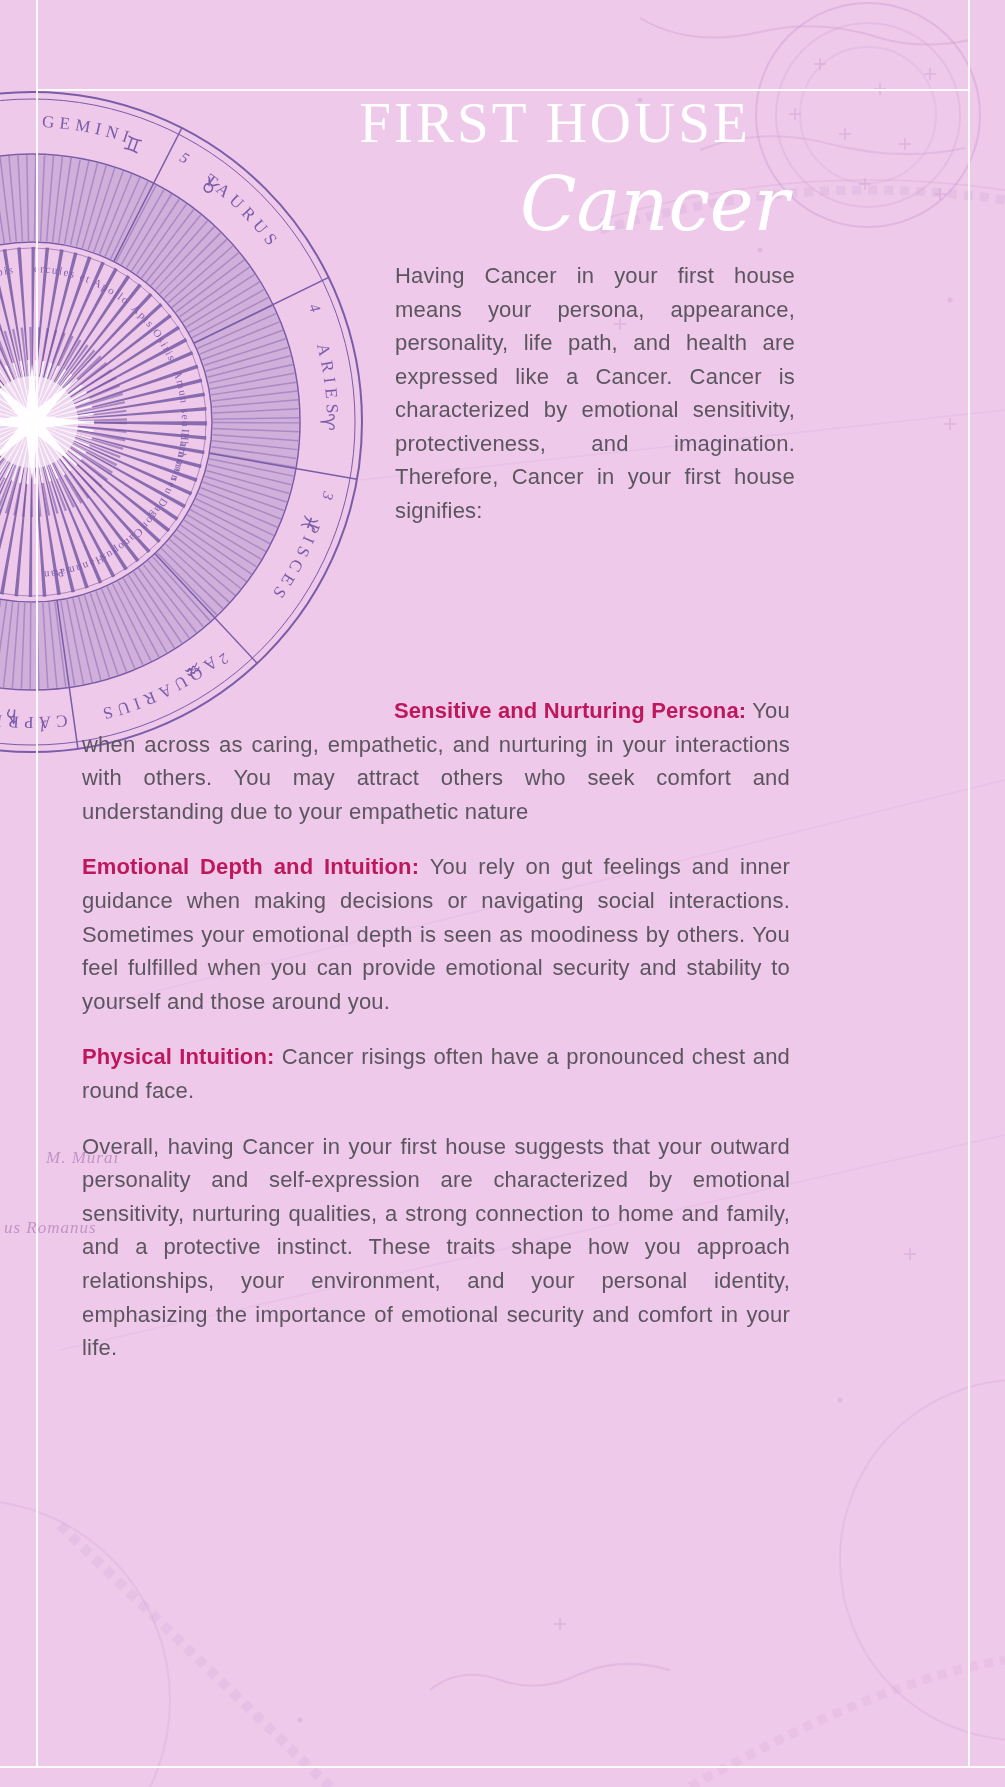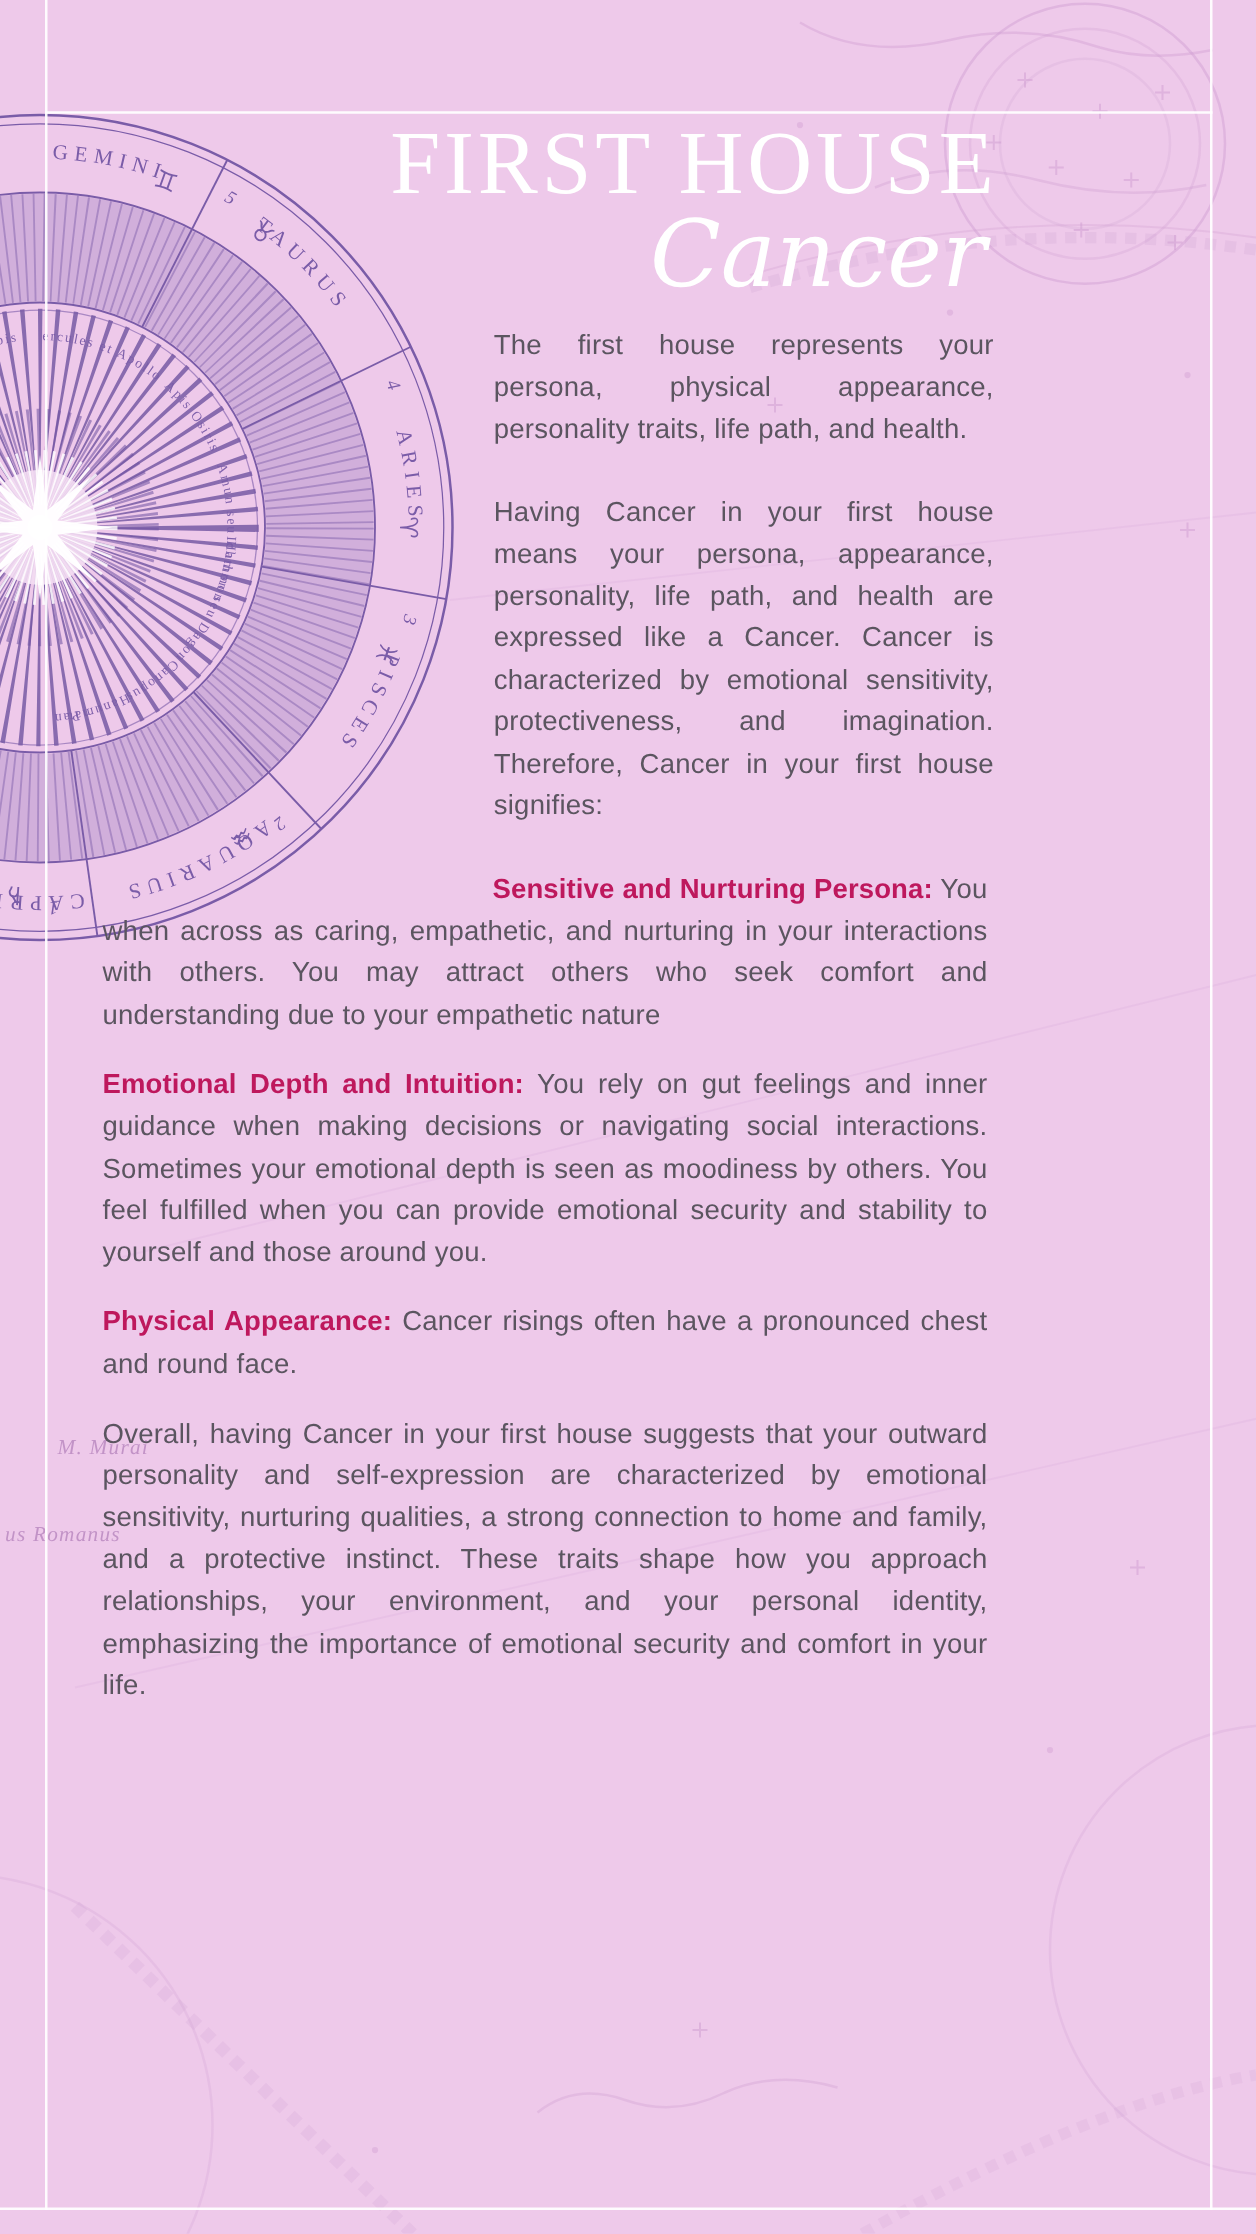--- a/index.html
+++ b/index.html
@@ -16,21 +16,21 @@
   #frame-left{left:36px;top:0;width:2px;height:1768px;}
   #frame-right{left:968px;top:0;width:2px;height:1768px;}
   #frame-top{left:36px;top:89px;width:934px;height:2px;}
   #frame-bottom{left:0;top:1766px;width:1005px;height:2px;}
   
   .wheel{position:absolute;left:-318px;top:72px;width:700px;height:700px;}
   .wheel text{fill:#7a5ca8;}
   
   .title{position:absolute;left:150px;top:94px;width:810px;text-align:center;
          color:#ffffff;font-family:"Liberation Serif",serif;font-weight:400;
-         font-size:72px;letter-spacing:3px;line-height:1;}
+         font-size:57px;letter-spacing:3px;line-height:1;}
   .subtitle{position:absolute;left:520px;top:164px;width:470px;text-align:left;
             color:#ffffff;font-family:"DejaVu Serif",serif;font-style:italic;
             font-size:74px;line-height:1.1;}
   
   .intro{position:absolute;left:395px;top:259px;width:400px;}
   .intro p{margin:0 0 33px 0;font-size:22px;line-height:33.5px;text-align:justify;
            color:#5b5560;letter-spacing:.2px;}
   .sections{position:absolute;left:82px;top:694px;width:708px;}
   .sections p{margin:0 0 22px 0;font-size:22px;line-height:33.6px;text-align:justify;
               color:#5b5560;letter-spacing:.2px;}
@@ -161,24 +161,23 @@
 
   <div class="frame-line" id="frame-left"></div>
   <div class="frame-line" id="frame-right"></div>
   <div class="frame-line" id="frame-top"></div>
   <div class="frame-line" id="frame-bottom"></div>
 
   <div class="title">FIRST HOUSE</div>
   <div class="subtitle">Cancer</div>
 
   <div class="intro">
-    <p>The first house represents your persona, physical appearance, personality traits, life path, and health.</p>
     <p>Having Cancer in your first house means your persona, appearance, personality, life path, and health are expressed like a Cancer. Cancer is characterized by emotional sensitivity, protectiveness, and imagination. Therefore, Cancer in your first house signifies:</p>
   </div>
 
   <div class="sections">
     <p class="indent-first"><b>Sensitive and Nurturing Persona:</b> <span>You when across as caring, empathetic, and nurturing in your interactions with others. You may attract others who seek comfort and understanding due to your empathetic nature</span></p>
     <p><b>Emotional Depth and Intuition:</b> <span>You rely on gut feelings and inner guidance when making decisions or navigating social interactions. Sometimes your emotional depth is seen as moodiness by others. You feel fulfilled when you can provide emotional security and stability to yourself and those around you.</span></p>
-    <p><b>Physical Appearance:</b> <span>Cancer risings often have a pronounced chest and round face.</span></p>
+    <p><b>Physical Intuition:</b> <span>Cancer risings often have a pronounced chest and round face.</span></p>
     <p><span>Overall, having Cancer in your first house suggests that your outward personality and self-expression are characterized by emotional sensitivity, nurturing qualities, a strong connection to home and family, and a protective instinct. These traits shape how you approach relationships, your environment, and your personal identity, emphasizing the importance of emotional security and comfort in your life.</span></p>
   </div>
 
 </div>
 
 </body></html>

